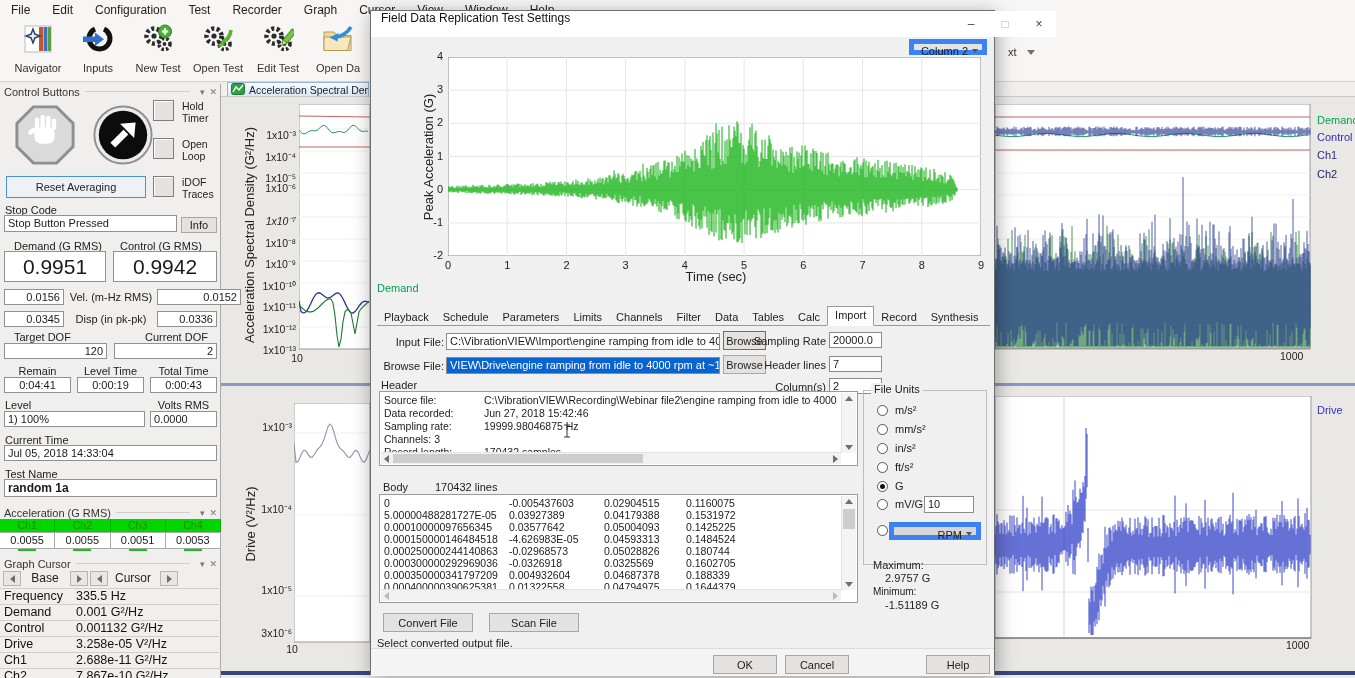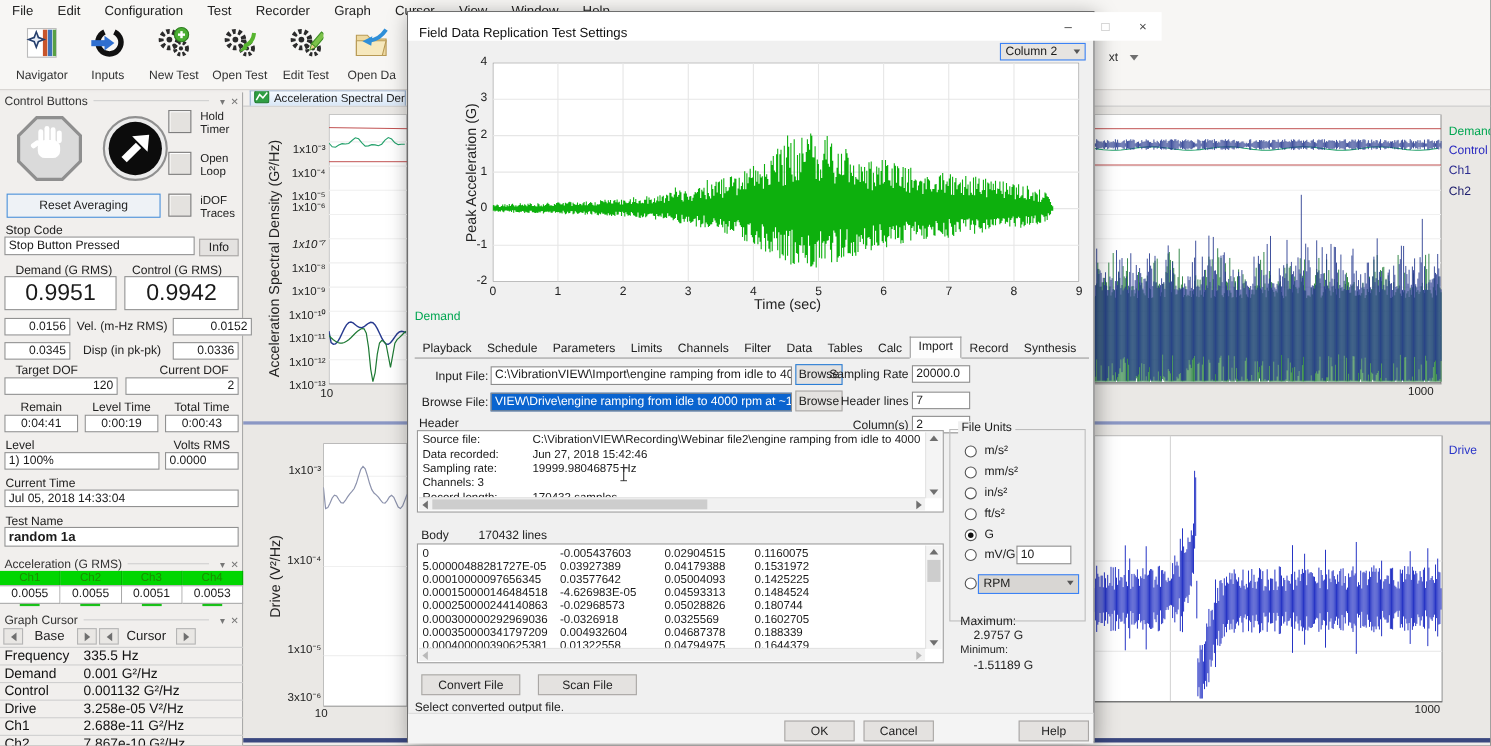--- a/index.html
+++ b/index.html
@@ -35,21 +35,21 @@
   .cblab{font-size:10.5px;line-height:12px;margin-left:8px;width:46px;color:#222;}
   .chh{flex:1;text-align:center;font-size:10.5px;color:#1c8a00;background:#00d600;border-right:1px solid #00b000;line-height:13px;}
   .chv{flex:1;text-align:center;font-size:11px;background:#fff;border:1px solid #a9a9a9;border-left:none;line-height:15px;position:relative;}
   .chv .mark{position:absolute;left:50%;bottom:-3px;transform:translateX(-50%);width:18px;height:2px;background:#19c119;}
   .crow{position:relative;border-top:1px solid #cfcfcf;height:15px;}
   .crow .k{position:absolute;left:4px;top:0;font-size:12.5px;color:#111;}
   .crow .v{position:absolute;left:76px;top:0;font-size:12.5px;color:#111;}
   .minibtn{position:absolute;width:16px;height:13px;background:#e9e7e4;border:1px solid #b5b5b5;font-size:9px;color:#888;display:flex;align-items:center;justify-content:center;}
   
   #dialog{position:absolute;left:370px;top:10px;width:625px;height:665px;background:#f0f0f0;border:1px solid #6e6e6e;box-shadow:2px 4px 18px rgba(0,0,0,.35);z-index:10;box-sizing:border-box;}
-  #dtitle{position:absolute;left:0;top:0;width:685px;height:26px;background:#fff;display:flex;align-items:flex-end;}
+  #dtitle{position:absolute;left:0;top:0;width:685px;height:26px;background:#fff;display:flex;align-items:flex-start;}
   #dtitle .t{font-size:12px;color:#111;padding-left:10px;flex:1;}
   #dtitle .wb{width:34px;height:26px;display:flex;align-items:center;justify-content:center;font-size:12px;color:#444;}
   .dtick{position:absolute;font-size:11px;color:#222;white-space:nowrap;}
   .tabs{position:absolute;left:6px;top:298px;width:613px;height:17px;display:flex;align-items:flex-end;border-bottom:1px solid #9a9a9a;box-sizing:border-box;}
   .tab{height:15px;line-height:15px;padding:0 7px;font-size:11px;color:#222;}
   .tab.active{height:18px;line-height:17px;background:#fdfdfd;border:1px solid #9a9a9a;border-bottom:1px solid #fdfdfd;margin-bottom:-1px;}
   .dlbl{position:absolute;font-size:11px;color:#222;text-align:right;white-space:nowrap;}
   .dfld{position:absolute;background:#fff;border:1px solid #8c8c8c;font-size:11px;line-height:15px;padding:0 3px;box-sizing:border-box;white-space:nowrap;overflow:hidden;}
   .sel{background:#0a64cf;color:#fff;}
   .box{position:absolute;background:#fff;border:1px solid #9a9a9a;box-sizing:border-box;overflow:hidden;}
@@ -62,21 +62,21 @@
   .td{width:0;height:0;border-left:4px solid transparent;border-right:4px solid transparent;border-top:5px solid #6f6f6f;}
   .tl{width:0;height:0;border-top:4px solid transparent;border-bottom:4px solid transparent;border-right:5px solid #6f6f6f;}
   .tr{width:0;height:0;border-top:4px solid transparent;border-bottom:4px solid transparent;border-left:5px solid #6f6f6f;}
   #gbox{position:absolute;left:492px;top:379px;width:122px;height:173px;border:1px solid #bdbdbd;}
   #gbox-lab{position:absolute;left:500px;top:372px;font-size:11px;background:#f0f0f0;padding:0 3px;}
   .radiorow{position:absolute;left:0;height:14px;width:120px;}
   .radio{position:absolute;left:14px;top:1px;width:11px;height:11px;border:1px solid #555;border-radius:50%;background:#fff;box-sizing:border-box;}
   .radio.on::after{content:'';position:absolute;left:2px;top:2px;width:5px;height:5px;border-radius:50%;background:#111;}
   .radiolab{position:absolute;left:32px;top:0;font-size:11px;}
   #dbottom{position:absolute;left:0;top:637px;width:623px;height:27px;background:#f4f4f4;border-top:1px solid #dcdcdc;}
-  .combo{position:absolute;background:#e6e4e1;border:1px solid #3b82f6;font-size:11px;line-height:14px;padding:0 14px 0 4px;box-sizing:border-box;white-space:nowrap;}
+  .combo{position:absolute;background:#e6e4e1;border:5px solid #3b82f6;font-size:11px;line-height:14px;padding:0 14px 0 4px;box-sizing:border-box;white-space:nowrap;text-align:right;}
   .combo::after{content:'';position:absolute;right:4px;top:5px;border-left:3.5px solid transparent;border-right:3.5px solid transparent;border-top:4.5px solid #555;}
 </style>
 </head>
 <body>
 
 <div id="screen">
 
   <div id="menubar">
       <span class="menu-item">File</span>
       <span class="menu-item">Edit</span>
@@ -221,21 +221,21 @@
     <div class="fld" style="left:4px;top:131px;width:173px;height:17px;">Stop Button Pressed</div>
     <div class="btn" style="left:181px;top:133px;width:36px;height:16px;">Info</div>
 
     <div class="lbl" style="left:14px;top:156px;">Demand (G RMS)</div>
     <div class="lbl" style="left:120px;top:156px;">Control (G RMS)</div>
     <div class="fld big" style="left:4px;top:167px;width:102px;height:31px;">0.9951</div>
     <div class="fld big" style="left:113px;top:167px;width:104px;height:31px;">0.9942</div>
 
     <div class="fld" style="left:4px;top:205px;width:60px;height:16px;text-align:right;">0.0156</div>
     <div class="lbl" style="left:68px;top:207px;width:86px;text-align:center;">Vel. (m-Hz RMS)</div>
-    <div class="fld" style="left:157px;top:205px;width:72px;height:16px;text-align:right;">0.0152</div>
+    <div class="fld" style="left:157px;top:205px;width:84px;height:16px;text-align:right;">0.0152</div>
     <div class="fld" style="left:4px;top:227px;width:60px;height:16px;text-align:right;">0.0345</div>
     <div class="lbl" style="left:68px;top:229px;width:86px;text-align:center;">Disp (in pk-pk)</div>
     <div class="fld" style="left:157px;top:227px;width:60px;height:16px;text-align:right;">0.0336</div>
 
     <div class="lbl" style="left:14px;top:247px;">Target DOF</div>
     <div class="lbl" style="left:145px;top:247px;width:72px;">Current DOF</div>
     <div class="fld" style="left:4px;top:259px;width:103px;height:16px;text-align:right;">120</div>
     <div class="fld" style="left:114px;top:259px;width:103px;height:16px;text-align:right;">2</div>
 
     <div class="lbl" style="left:4px;top:281px;width:67px;text-align:center;">Remain</div>

